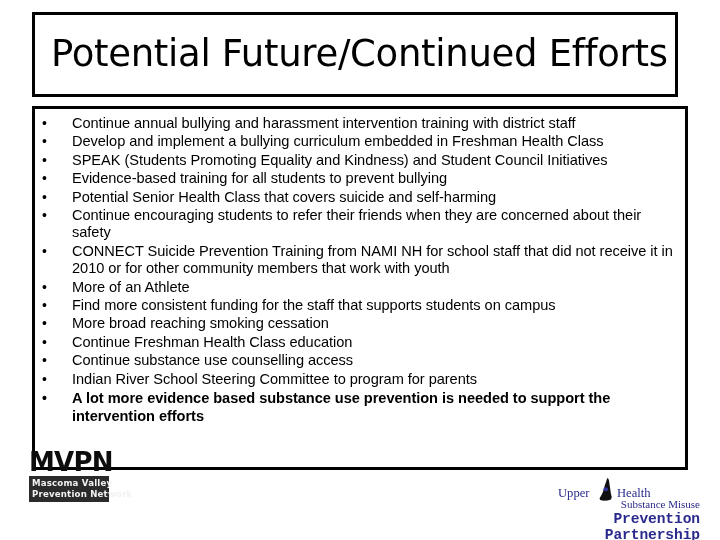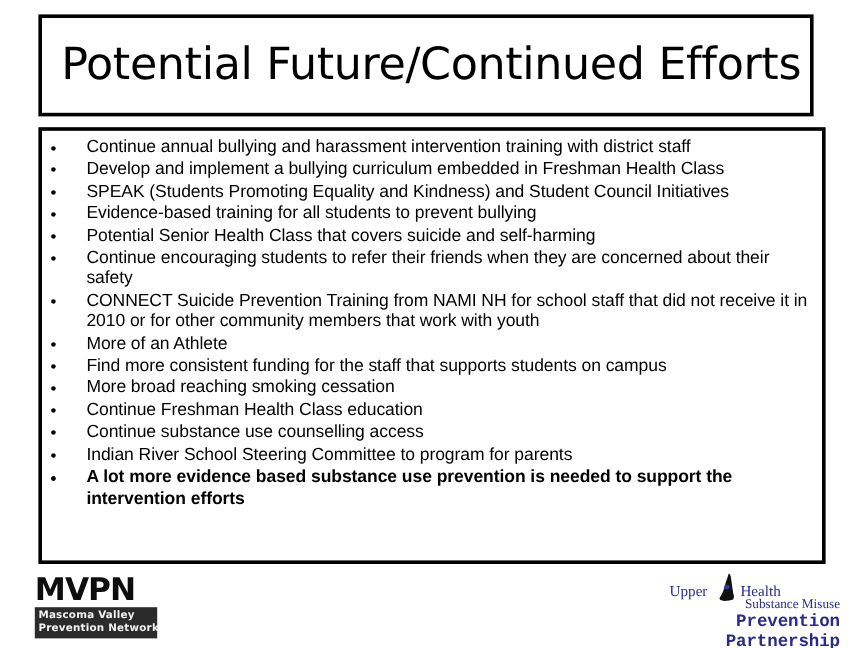--- a/index.html
+++ b/index.html
@@ -85,35 +85,35 @@
   }
   ul.bullets > li.emph {
     font-weight: bold;
     margin-top: 2px;
   }
 
   
   .mvpn-logo {
     position: absolute;
     left: 29px;
-    top: 480px;
+    top: 450px;
     width: 86px;
   }
   .mvpn-word {
     font-family: "DejaVu Sans", sans-serif;
     font-weight: bold;
     font-size: 26px;
     line-height: 25px;
     color: #0d0d0d;
     letter-spacing: -0.8px;
   }
   .mvpn-plate {
     margin-top: 1px;
     background: #2b2b2b;
-    width: 102px;
+    width: 80px;
     padding: 2px 2px 3px 3px;
     box-sizing: border-box;
   }
   .mvpn-plate-line {
     font-family: "DejaVu Sans", sans-serif;
     font-weight: bold;
     font-size: 8.6px;
     line-height: 10.5px;
     color: #f2f2f2;
     letter-spacing: 0.2px;

